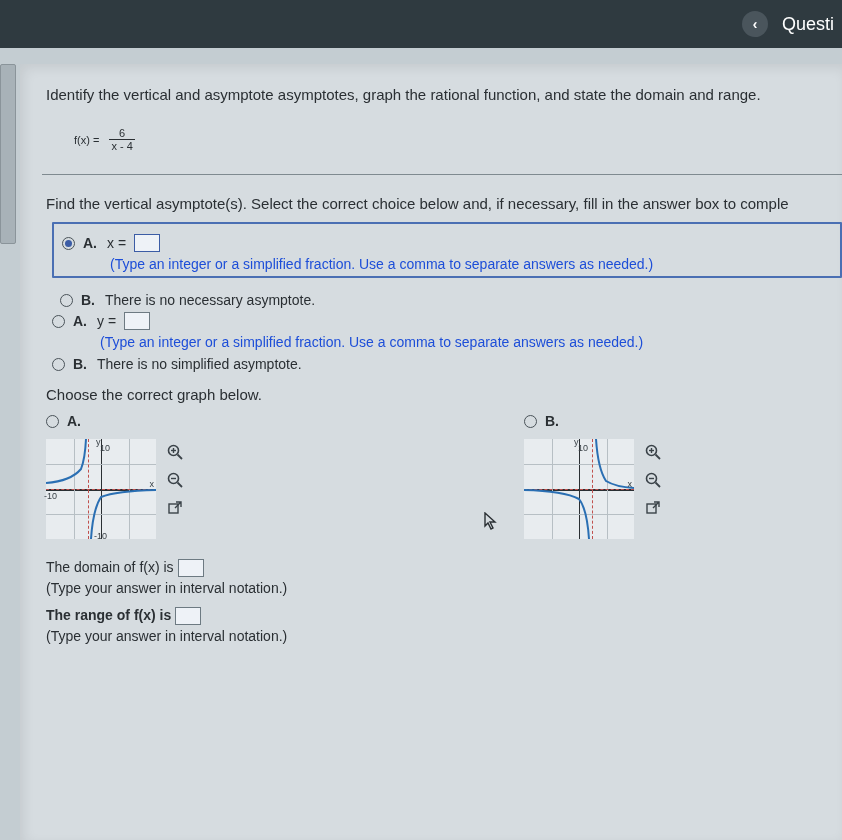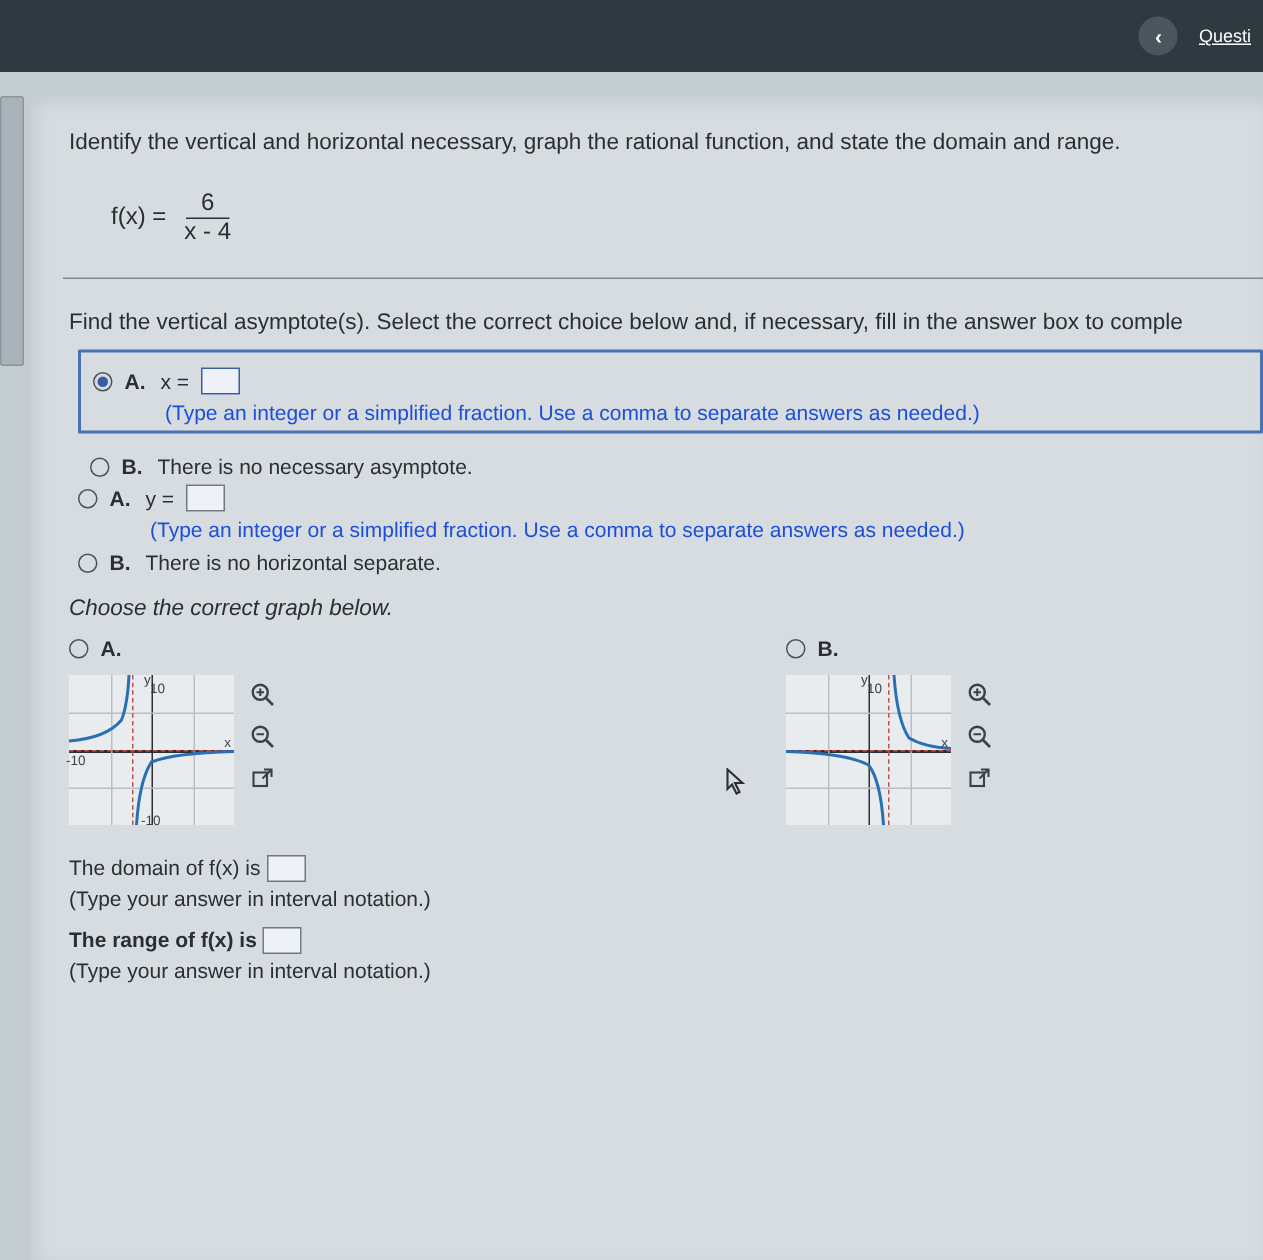--- a/index.html
+++ b/index.html
@@ -22,35 +22,35 @@
     justify-content: flex-end;
     padding-right: 8px;
     gap: 14px;
   }
   .nav-circ {
     width: 26px; height: 26px; border-radius: 50%;
     background: #4a555c;
     display: flex; align-items: center; justify-content: center;
     font-size: 14px; font-weight: bold;
   }
-  .topbar-title { font-size: 12px; font-weight: 500; text-decoration: underline; }
+  .topbar-title { font-size: 18px; font-weight: 500; }
   .stage {
     position: absolute;
     left: 20px; right: 0; top: 64px; bottom: 0;
     background: #d6dce0;
     box-shadow: inset 4px 4px 12px rgba(0,0,0,0.08);
     padding: 22px 0 0 26px;
     overflow: hidden;
   }
   .scrollbar {
     position: absolute; left: 0; top: 64px; width: 16px; height: 180px;
     background: #a8b2b8; border: 1px solid #8a949a; border-radius: 2px;
   }
   .prompt { font-size: 15px; margin-bottom: 14px; white-space: nowrap; }
-  .equation { display:flex; align-items:center; gap:6px; margin: 24px 0 22px 28px; font-size: 16px; }
+  .equation { display:flex; align-items:center; gap:6px; margin: 24px 0 22px 28px; font-size: 11px; }
   .frac { display:inline-flex; flex-direction:column; align-items:center; line-height:1.1; }
   .frac .num { border-bottom: 1.4px solid #2a2f33; padding: 0 10px; }
   .frac .den { padding: 0 6px; }
   hr.sep { border: none; border-top: 1.2px solid #7f8a90; margin: 6px 0 20px -4px; }
   .section-text { font-size: 15px; margin: 4px 0 10px 0; white-space: nowrap; }
   .choice-group { margin: 4px 0 14px 6px; padding-right: 10px; }
   .choice-group.boxed { border: 2px solid #4a6fb3; padding: 6px 8px 4px 8px; border-radius:1px; }
   .choice-row { display: flex; align-items: center; gap: 8px; margin: 4px 0; }
   .radio {
     width: 13px; height: 13px; border-radius: 50%;
@@ -90,21 +90,21 @@
   <div class="nav-circ">
     <span>‹</span>
   </div>
   <span class="topbar-title">Questi</span>
 </div>
 
 <div class="scrollbar"></div>
 
 <div class="stage">
 
-  <div class="prompt">Identify the vertical and horizontal necessary, graph the rational function, and state the domain and range.</div>
+  <div class="prompt">Identify the vertical and asymptote asymptotes, graph the rational function, and state the domain and range.</div>
 
   <div class="equation">
     <span>f(x) =</span>
     <span class="frac">
       <span class="num">6</span>
       <span class="den">x - 4</span>
     </span>
   </div>
 
   <hr class="sep">
@@ -131,31 +131,31 @@
     <div class="choice-row">
       <span class="radio"></span>
       <span class="opt-letter">A.</span>
       <span>y =</span>
       <span class="ans-box" style="border-color:#6d7a82;"></span>
     </div>
     <div class="hint">(Type an integer or a simplified fraction. Use a comma to separate answers as needed.)</div>
     <div class="choice-row" style="margin-top:6px;">
       <span class="radio"></span>
       <span class="opt-letter">B.</span>
-      <span>There is no horizontal separate.</span>
+      <span>There is no simplified asymptote.</span>
     </div>
   </div>
 
   <div style="position:absolute; left:464px; top:448px; font-size:16px;">
     <svg width="14" height="18" viewBox="0 0 14 18">
         <path d="M1 1 L1 14 L4 11 L7 17 L9 16 L6 10 L11 10 Z" fill="none" stroke="#2a2f33" stroke-width="1.4"></path>
       </svg>
   </div>
 
-  <div class="section-text" style="margin-top:14px;font-style:italic;">Choose the correct graph below.</div>
+  <div class="section-text" style="margin-top:14px;">Choose the correct graph below.</div>
 
   <div class="graph-choices">
 
     <div class="graph-block">
       <div class="graph-header">
         <span class="radio"></span>
         <span class="opt-letter">A.</span>
       </div>
       <div class="graph-row">
         <div class="graph-box">

